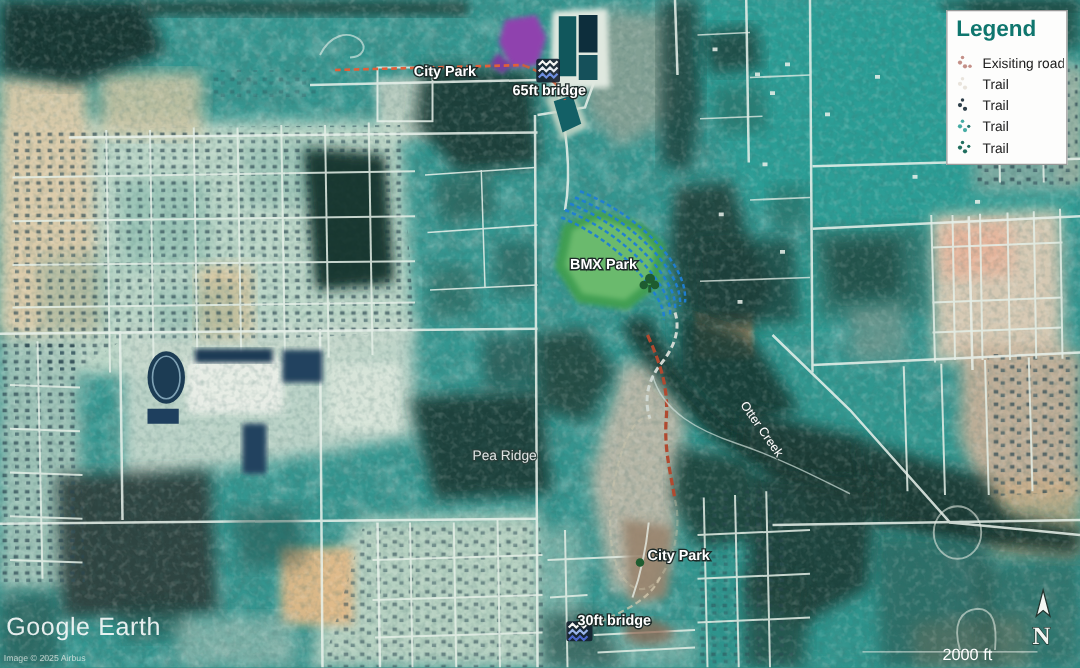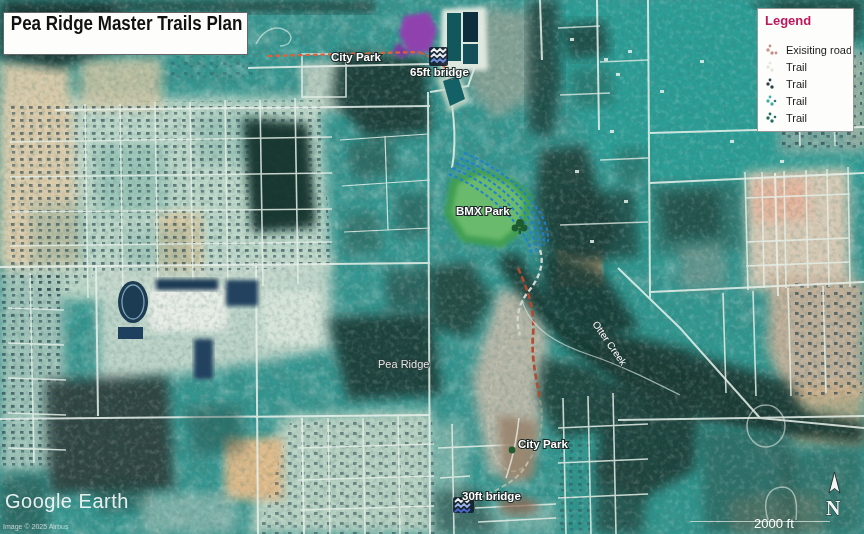--- a/index.html
+++ b/index.html
@@ -461,28 +461,24 @@
 
 <text x="754" y="528" font-size="13" fill="#ffffff" font-family="Liberation Sans, sans-serif">2000 ft</text>
 
 <g fill="#f2f6f2" stroke="#22342f" stroke-width="1">
 <path d="M834.5 472 L840 493 L834.5 488.5 L829 493 Z"></path>
 </g>
 
 <text x="826" y="515" font-size="20" fill="#f2f6f2" stroke="#22342f" stroke-width="1" paint-order="stroke" font-family="Liberation Serif, serif" font-weight="bold">N</text>
 </svg>
 
-<div style="position:absolute;left:3px;top:12px;width:243px;height:41px;background:#fdfdfb;border:1.3px solid #666;">
-
-<div style="font-weight:bold;font-size:20px;color:#111;padding:0 0 0 8px;margin-top:-1px;white-space:nowrap;transform:scale(0.85,1);transform-origin:0 0;">Pea Ridge Master Trails Plan</div>
-</div>
 
 <div style="position:absolute;left:757px;top:8px;width:95px;height:122px;background:#fdfdfc;border:1px solid #999;">
 
-<div style="font-weight:bold;font-size:13px;color:#be185d;padding:4px 0 0 7px;">Legend</div>
+<div style="font-weight:bold;font-size:18px;color:#0f766e;padding:4px 0 0 7px;">Legend</div>
 
 <svg width="93" height="100" style="position:absolute;left:0;top:28px;">
 
 <g fill="#c49088">
           <circle cx="10" cy="13" r="1.7"></circle>
           <circle cx="14" cy="16" r="1.7"></circle>
           <circle cx="12" cy="9" r="1.4"></circle>
           <circle cx="18" cy="16" r="1.4"></circle>
         </g>
 

